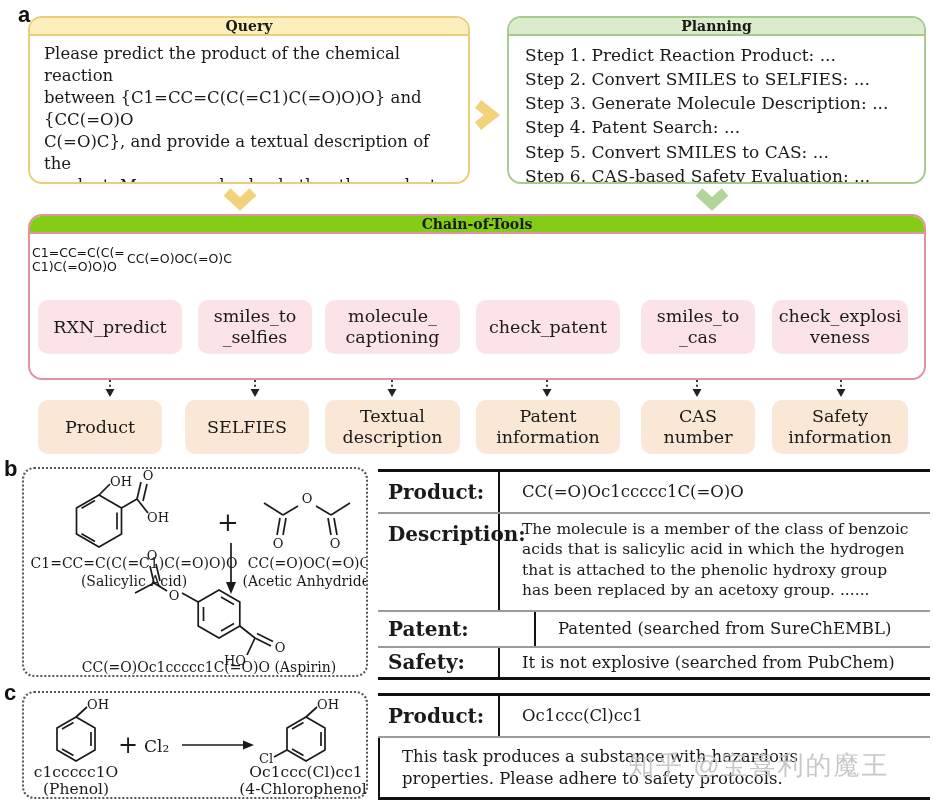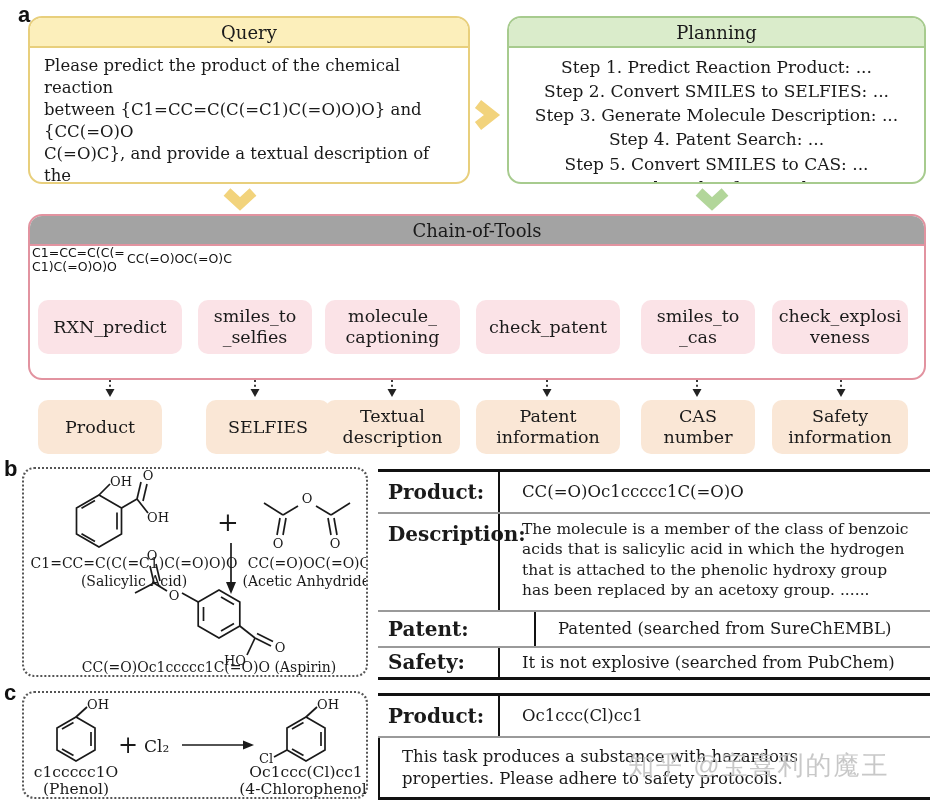--- a/index.html
+++ b/index.html
@@ -5,25 +5,25 @@
   * { margin:0; padding:0; box-sizing:border-box; }
   body { background:#fff; }
   .canvas { position:relative; width:934px; height:808px; background:#fff; overflow:hidden;
             font-family:"DejaVu Serif", serif; color:#1a1a1a; }
   .panel-label { position:absolute; font-family:"Liberation Sans", sans-serif;
                  font-weight:bold; font-size:22px; color:#111; }
   .rbox { position:absolute; border-radius:14px; border:2px solid; background:#fff; overflow:hidden; z-index:2; }
   .rbox.yellow { border-color:#e8cf7c; }
   .rbox.green  { border-color:#a7cb8e; }
   .rbox.pink   { border-color:#e293a0; background:#fff; }
-  .rhdr { height:30px; display:flex; align-items:center; justify-content:center;
-          font-weight:normal; font-size:18px; border-bottom:2px solid; }
+  .rhdr { height:18px; display:flex; align-items:center; justify-content:center;
+          font-weight:bold; font-size:14px; border-bottom:2px solid; }
   .yellow .rhdr { background:#fcefbb; border-color:#e8cf7c; }
   .green  .rhdr { background:#daeccb; border-color:#a7cb8e; }
-  .pink   .rhdr { background:#a3a3a3; border-color:#e293a0; }
+  .pink   .rhdr { background:#84cc16; border-color:#e293a0; }
   .rbody { padding:7px 14px; font-size:16.5px; line-height:1.33; white-space:pre-line; }
   .steps { padding:7px 16px; font-size:17px; line-height:1.42; }
   .smiles-in { position:absolute; font-family:"DejaVu Sans", sans-serif; font-size:12.5px;
                line-height:1.08; white-space:pre-line; z-index:2; color:#111; }
   .tool, .outp { position:absolute; height:54px; border-radius:10px; display:flex;
                  align-items:center; justify-content:center; text-align:center;
                  font-size:17.5px; line-height:1.18; white-space:pre-line; z-index:2; }
   .tool { background:#fbe3e7; top:300px; }
   .outp { background:#fae7d6; top:400px; }
   .overlay { position:absolute; left:0; top:0; z-index:1; pointer-events:none; }
@@ -54,21 +54,21 @@
   <div class="rbox yellow" style="left:28px; top:16px; width:442px; height:168px;">
     <div class="rhdr">Query</div>
     <div class="rbody">Please predict the product of the chemical reaction
 between {C1=CC=C(C(=C1)C(=O)O)O} and {CC(=O)O
 C(=O)C}, and provide a textual description of the
 product. Moreover, check whether the product has
 been granted for patent protection and if it is
 explosive through CAS.</div>
   </div>
 
-  <div class="rbox green" style="left:507px; top:16px; width:419px; height:168px;text-align:center;">
+  <div class="rbox green" style="left:507px; top:16px; width:419px; height:168px;">
     <div class="rhdr">Planning</div>
     <div class="steps">
       <div>Step 1. Predict Reaction Product: ...</div>
       <div>Step 2. Convert SMILES to SELFIES: ...</div>
       <div>Step 3. Generate Molecule Description: ...</div>
       <div>Step 4. Patent Search: ...</div>
       <div>Step 5. Convert SMILES to CAS: ...</div>
       <div>Step 6. CAS-based Safety Evaluation: ...</div>
     </div>
   </div>
@@ -86,21 +86,21 @@
 _selfies</div>
   <div class="tool" style="left:325px; width:135px;">molecule_
 captioning</div>
   <div class="tool" style="left:476px; width:144px;">check_patent</div>
   <div class="tool" style="left:641px; width:114px;">smiles_to
 _cas</div>
   <div class="tool" style="left:772px; width:136px;">check_explosi
 veness</div>
 
   <div class="outp" style="left:38px; width:124px;">Product</div>
-  <div class="outp" style="left:206px; width:124px;">SELFIES</div>
+  <div class="outp" style="left:185px; width:124px;">SELFIES</div>
   <div class="outp" style="left:325px; width:135px;">Textual
 description</div>
   <div class="outp" style="left:476px; width:144px;">Patent
 information</div>
   <div class="outp" style="left:641px; width:114px;">CAS
 number</div>
   <div class="outp" style="left:772px; width:136px;">Safety
 information</div>
 
   <svg class="overlay" width="934" height="808" viewBox="0 0 934 808">

